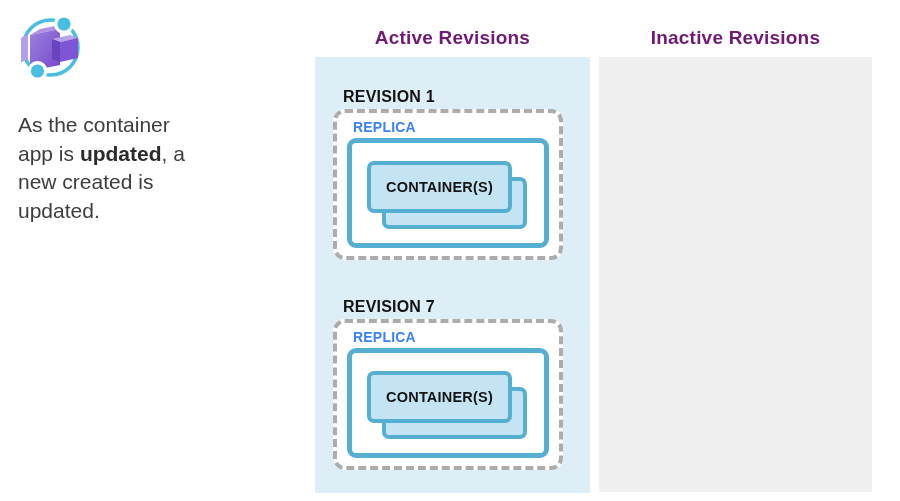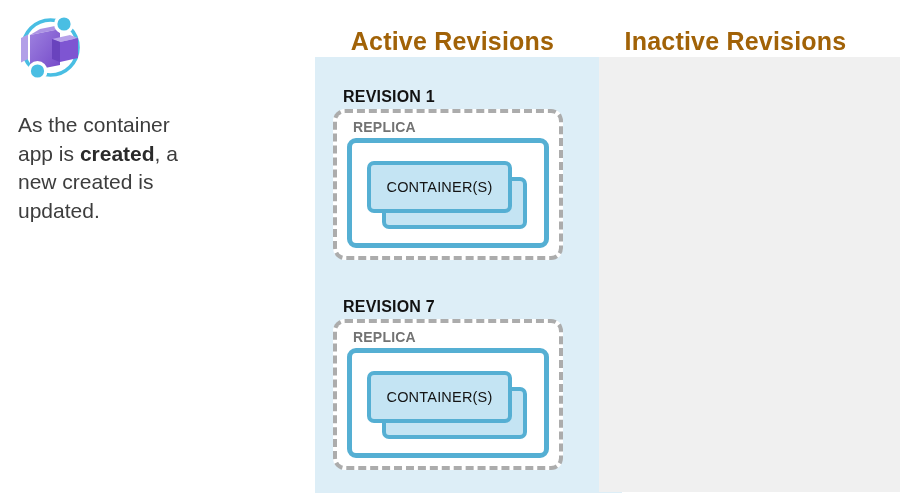--- a/index.html
+++ b/index.html
@@ -10,58 +10,58 @@
   
   .app-icon{position:absolute;left:15px;top:9px;width:70px;height:72px;}
   .intro{
     position:absolute;left:18px;top:90px;width:242px;
     text-align:left;font-size:21px;line-height:28.5px;color:#3d3d3d;
   }
   .intro b{color:#2b2b2b;}
   
   .col-header{
     position:absolute;top:27px;height:26px;text-align:center;
-    font-size:25px;font-weight:bold;color:#a16207;letter-spacing:.2px;
+    font-size:19px;font-weight:bold;color:#701a75;letter-spacing:.2px;
   }
   .header-active{left:315px;width:275px;}
   .header-inactive{left:599px;width:273px;text-align:center;}
   
-  .panel{position:absolute;top:57px;padding-left:32px;}
+  .panel{position:absolute;top:57px;}
   .panel-active{left:315px;width:275px;height:436px;background:#ddeef7;}
   .panel-inactive{left:599px;width:273px;height:435px;background:#f0f0f0;}
   
   .revision-group{position:absolute;left:18px;width:230px;}
   .revision-group.g1{top:29px;}
   .revision-group.g2{top:239px;}
   .rev-label{
     font-size:16px;font-weight:bold;color:#121212;
     padding-left:10px;height:21px;line-height:21px;margin-bottom:2px;letter-spacing:.2px;
   }
   .rev-box{
     box-sizing:border-box;width:230px;height:151px;background:#ffffff;
     border:4px dashed #acacac;border-radius:12px;
     padding:5px 10px 0 10px;
   }
   .replica-label{
-    font-size:14px;font-weight:bold;color:#737373;
+    font-size:14px;font-weight:bold;color:#3b82f6;
     padding-left:6px;height:19px;line-height:19px;letter-spacing:.2px;
   }
   .replica-box{
     box-sizing:border-box;position:relative;margin-top:1px;
     width:202px;height:110px;background:#ffffff;
     border:5px solid #55afd3;border-radius:9px;
   }
   .container-box{
     box-sizing:border-box;position:absolute;width:145px;height:52px;
     background:#c4e4f3;border:4px solid #55afd3;border-radius:7px;
   }
   .container-back{left:30px;top:34px;z-index:1;}
   .container-front{left:15px;top:18px;z-index:2;text-align:center;}
   .container-front span{
-    display:block;line-height:44px;font-size:14.5px;font-weight:normal;color:#141414;letter-spacing:.2px;
+    display:block;line-height:44px;font-size:14.5px;font-weight:bold;color:#141414;letter-spacing:.2px;
   }
 </style>
 </head>
 <body>
 
 <div class="canvas">
 
   <div class="app-icon">
     <svg width="70" height="72" viewBox="0 0 70 72" xmlns="http://www.w3.org/2000/svg">
       <defs>
@@ -81,21 +81,21 @@
 
       <circle cx="49" cy="15" r="10" fill="#ffffff"></circle>
       <circle cx="49" cy="15" r="6.6" fill="#49bee3"></circle>
       <circle cx="22.5" cy="62" r="10" fill="#ffffff"></circle>
       <circle cx="22.5" cy="62" r="6.6" fill="#49bee3"></circle>
     </svg>
   </div>
 
   <p class="intro">
     <span>As the container</span><br>
-    <span>app is </span><b>created</b><span>, a</span><br>
+    <span>app is </span><b>updated</b><span>, a</span><br>
     <span>new created is</span><br>
     <span>updated.</span>
   </p>
 
   <div class="col-header header-active">Active Revisions</div>
   <div class="col-header header-inactive">Inactive Revisions</div>
 
   <div class="panel panel-active">
 
     <div class="revision-group g1">

